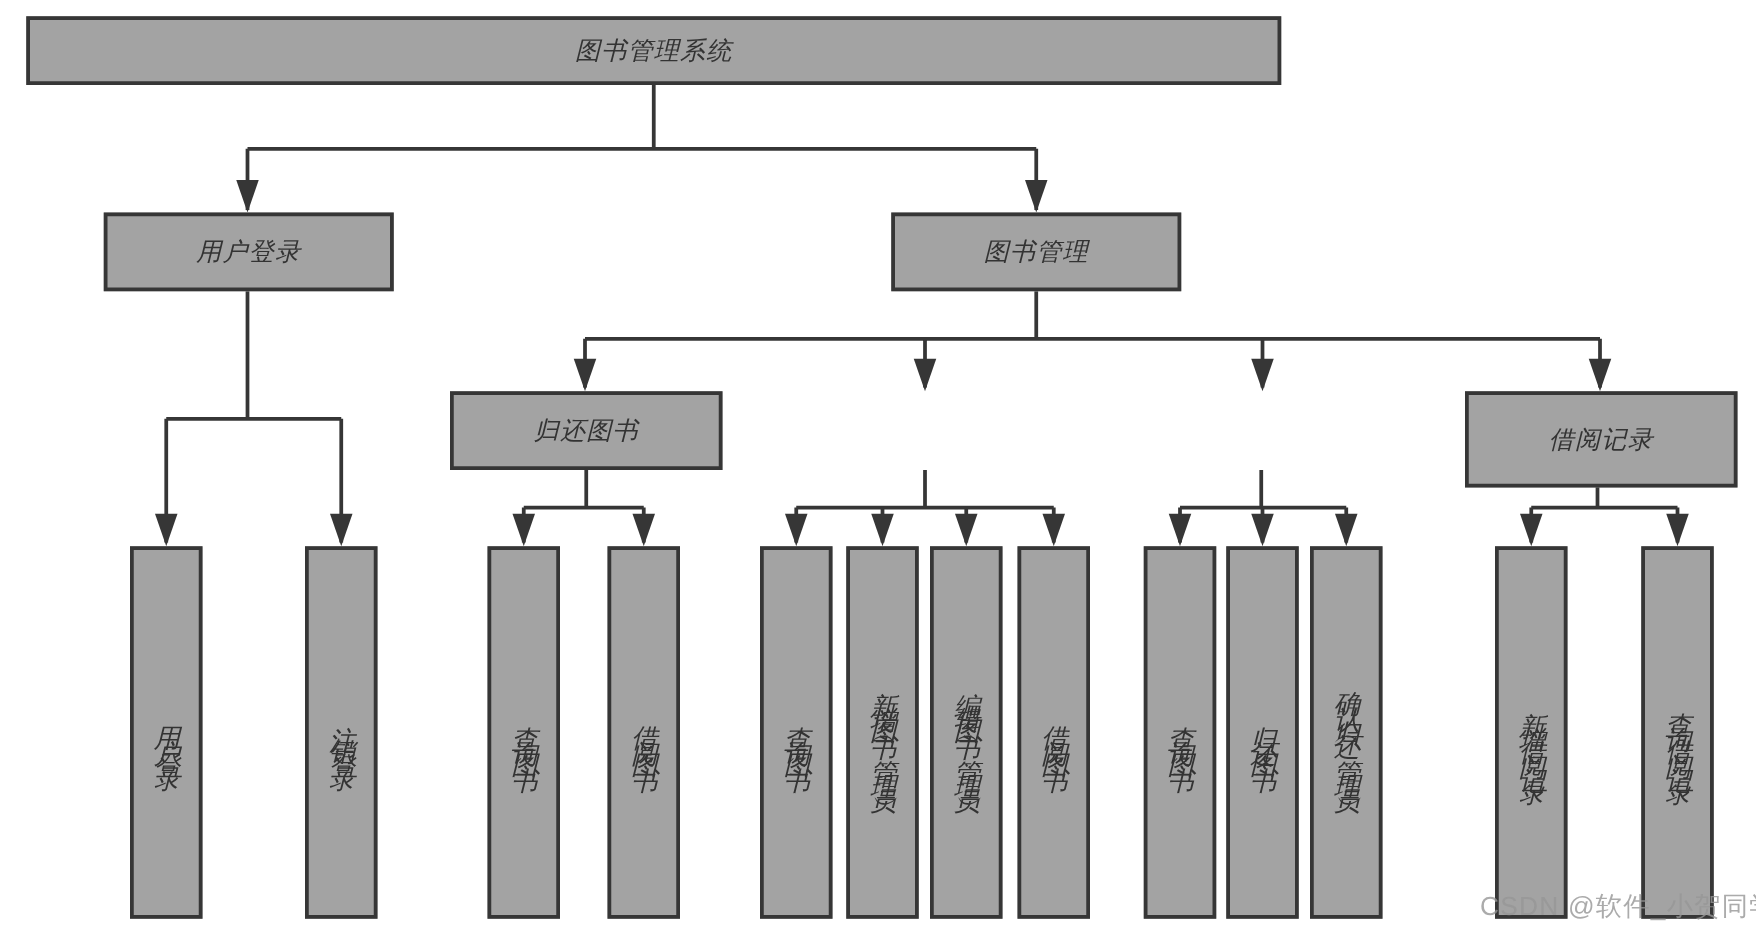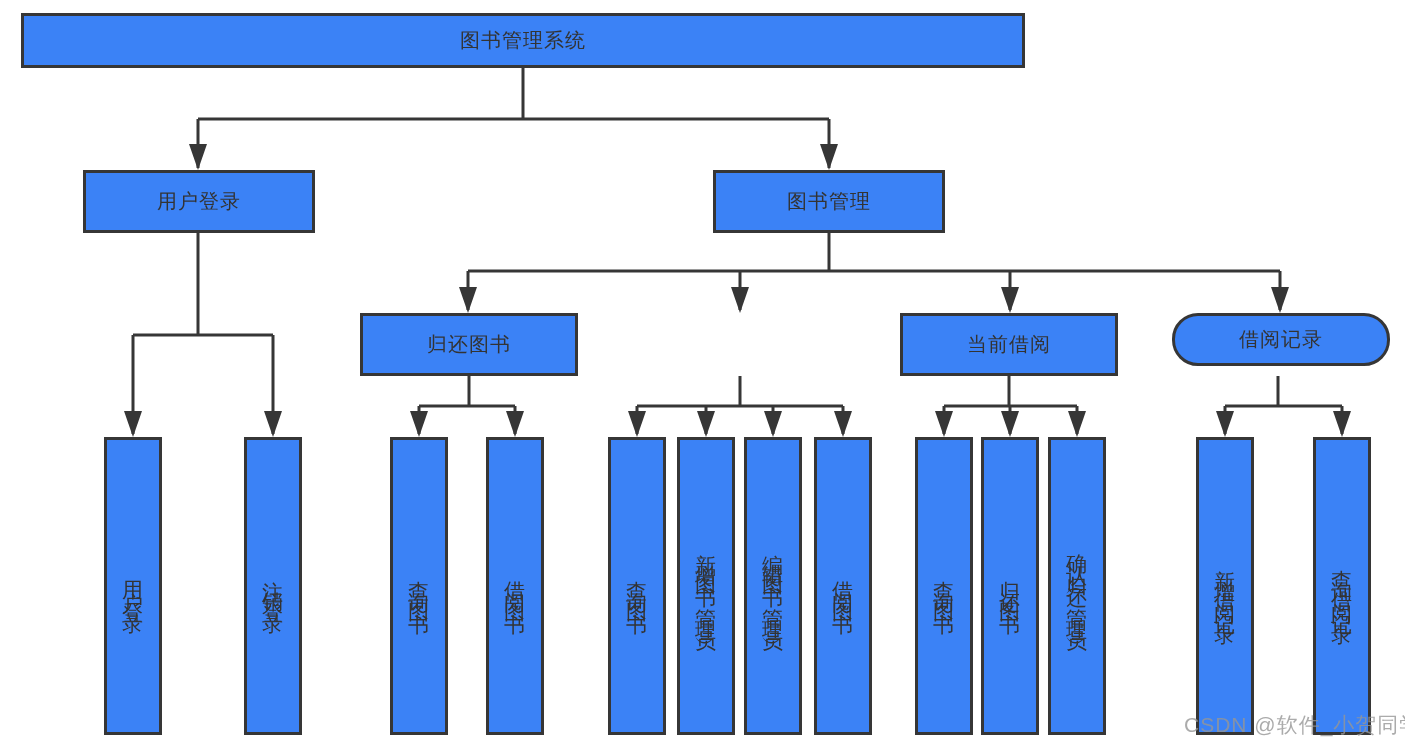--- a/index.html
+++ b/index.html
@@ -14,27 +14,28 @@
     position:absolute; left:0; top:0; width:1405px; height:747px;
     z-index:1;
   }
   svg.wires path {
     fill:none; stroke:#363636; stroke-width:3;
   }
   svg.wires polygon { fill:#363636; }
   .node {
     position:absolute;
     box-sizing:border-box;
-    background:#3b82f6;
+    background:#a3a3a3;
     border:3px solid #363636;
     color:#333333;
     display:flex;
     align-items:center;
     justify-content:center;
     z-index:2;
+    font-style:italic;
   }
   .hnode {
     font-size:20px;
     letter-spacing:1px;
     white-space:nowrap;
   }
   .vnode {
     writing-mode:vertical-rl;
     text-orientation:mixed;
     font-size:21px;
@@ -88,22 +89,21 @@
       <polygon points="1333,411 1351,411 1342,437"></polygon>
     </g>
   </svg>
 
   <div class="node hnode" style="left:21px; top:13px; width:1004px; height:55px;">图书管理系统</div>
 
   <div class="node hnode" style="left:83px; top:170px; width:232px; height:63px;">用户登录</div>
   <div class="node hnode" style="left:713px; top:170px; width:232px; height:63px;">图书管理</div>
 
   <div class="node hnode" style="left:360px; top:313px; width:218px; height:63px;">归还图书</div>
-  <div class="node hnode" style="left:900px; top:313px; width:218px; height:63px;">当前借阅</div>
-  <div class="node hnode" style="left:1172px; top:313px; width:218px; height:53px;border-radius:26px;">借阅记录</div>
+  <div class="node hnode" style="left:1172px; top:313px; width:218px; height:77px;">借阅记录</div>
 
   <div class="node vnode" style="left:104px; top:437px; width:58px; height:298px;">用户登录</div>
   <div class="node vnode" style="left:244px; top:437px; width:58px; height:298px;">注销登录</div>
 
   <div class="node vnode" style="left:390px; top:437px; width:58px; height:298px;">查询图书</div>
   <div class="node vnode" style="left:486px; top:437px; width:58px; height:298px;">借阅图书</div>
 
   <div class="node vnode" style="left:608px; top:437px; width:58px; height:298px;">查询图书</div>
   <div class="node vnode" style="left:677px; top:437px; width:58px; height:298px;">新增图书（管理员）</div>
   <div class="node vnode" style="left:744px; top:437px; width:58px; height:298px;">编辑图书（管理员）</div>

